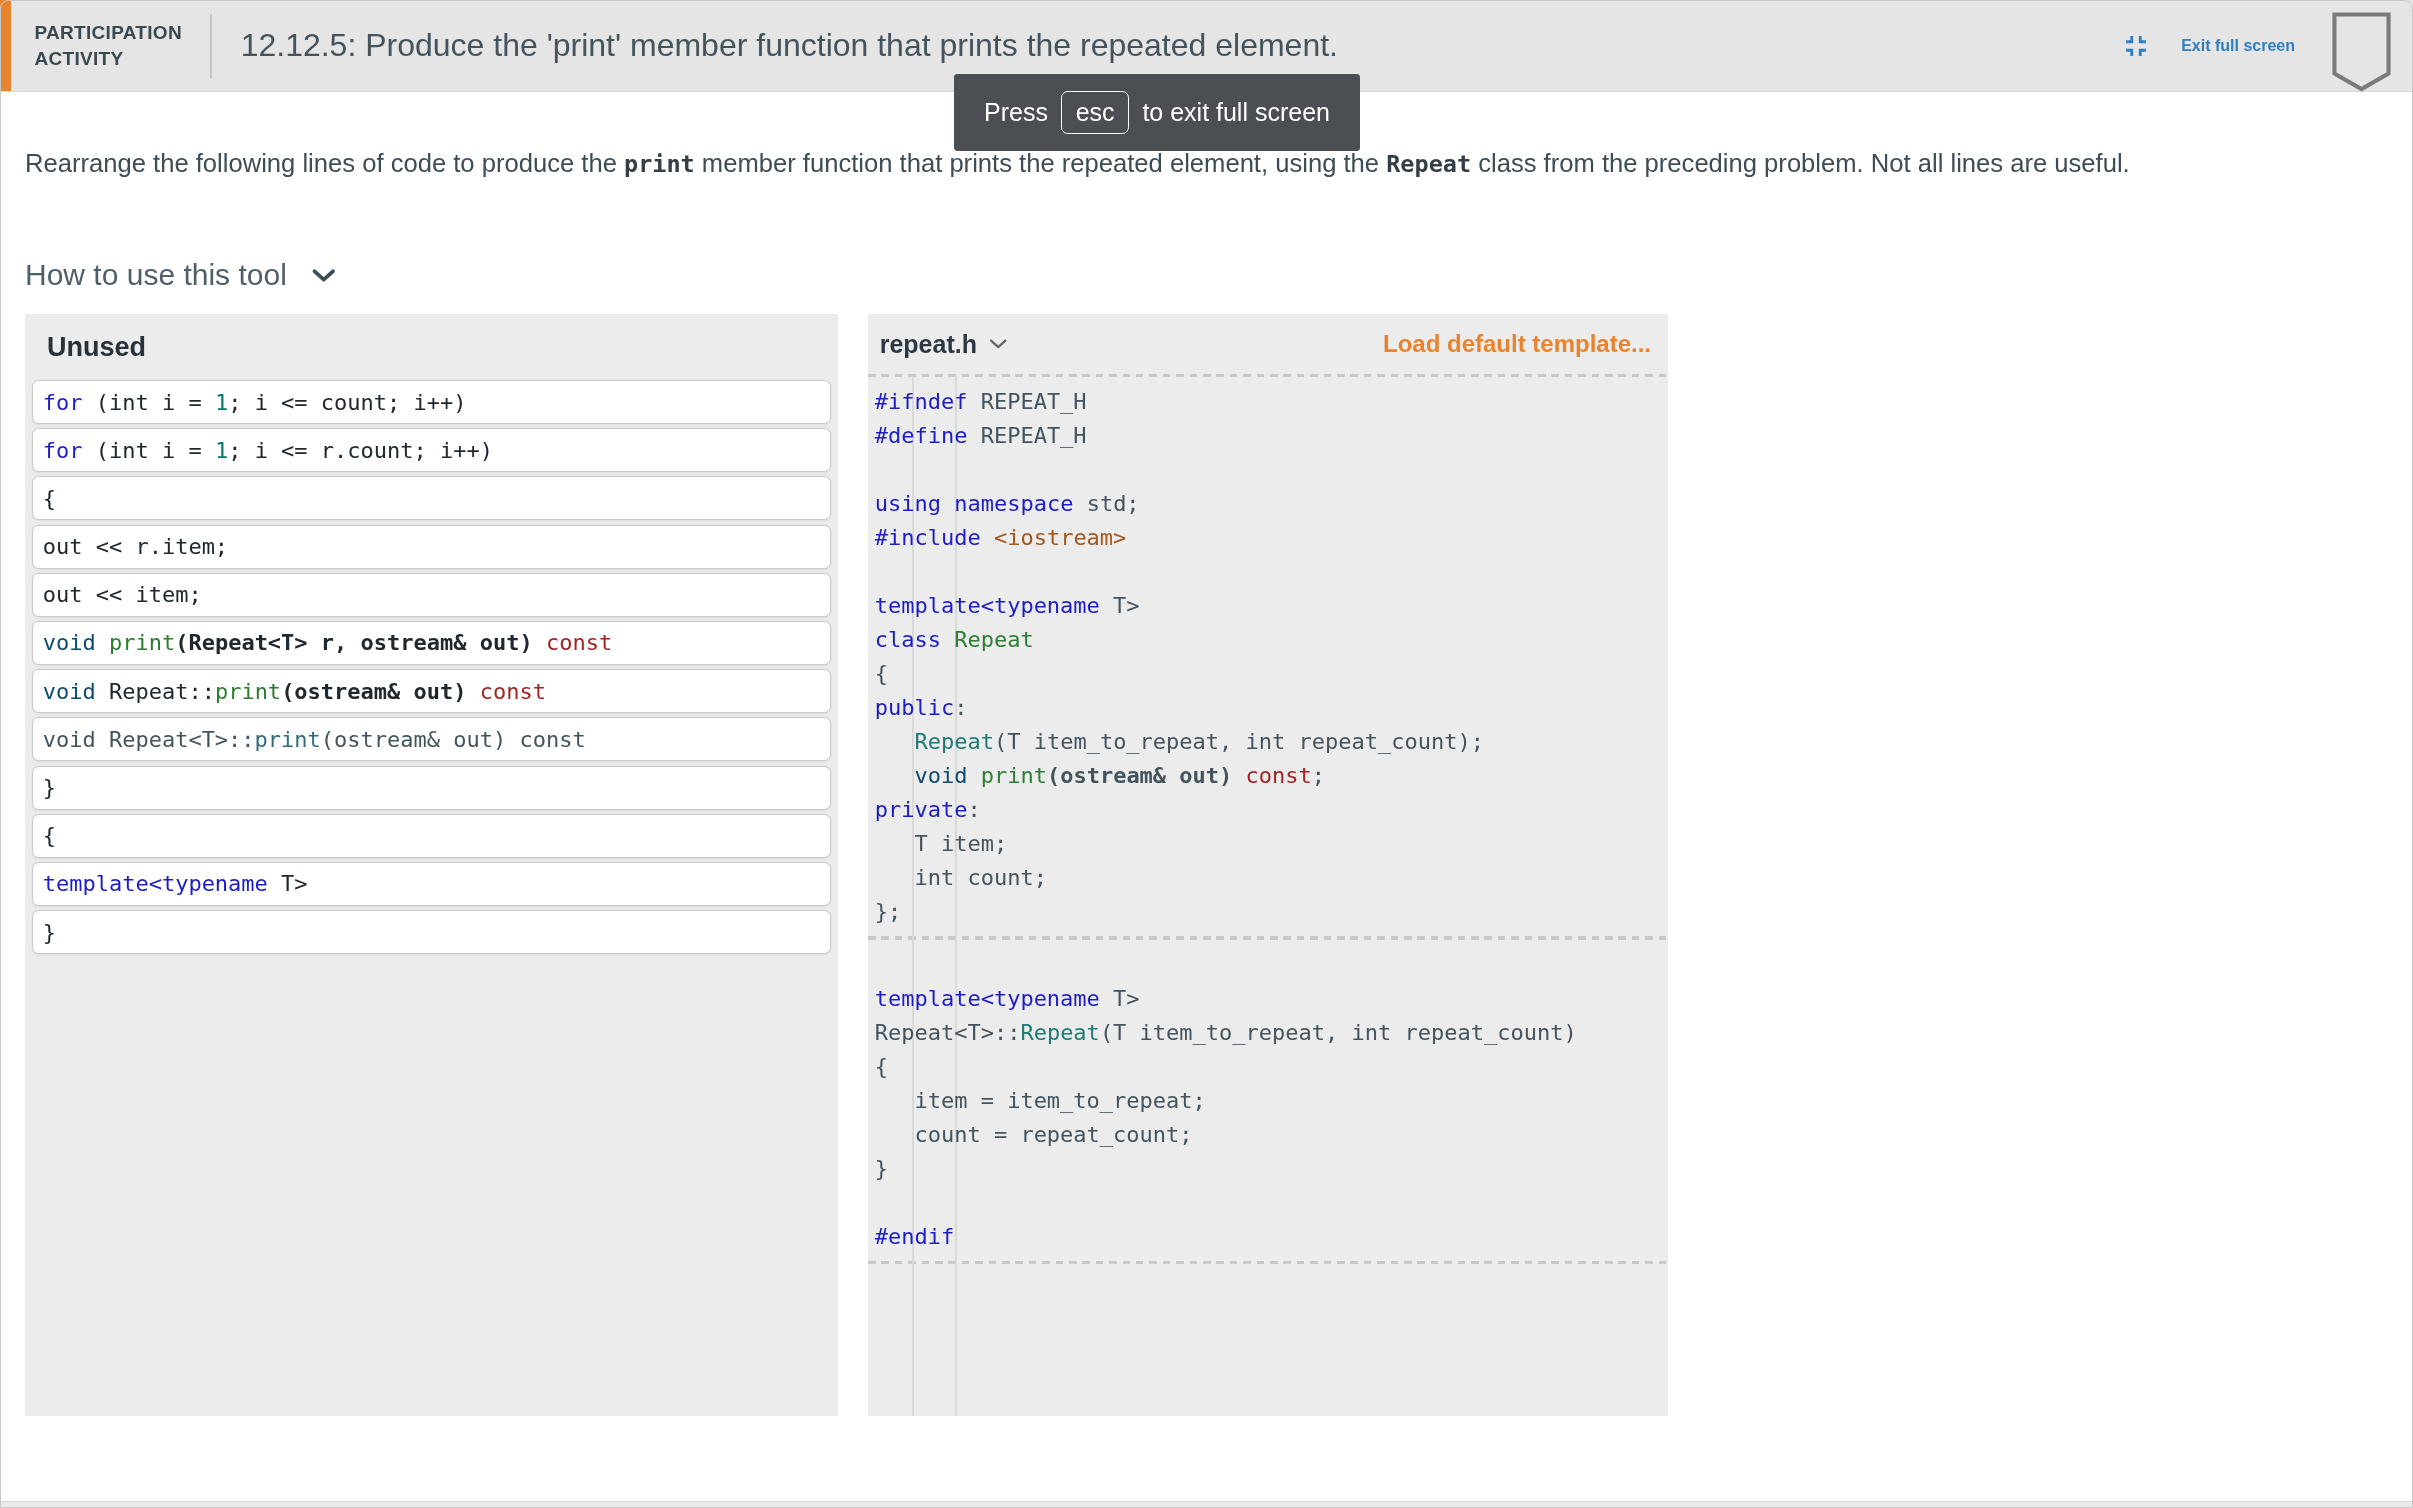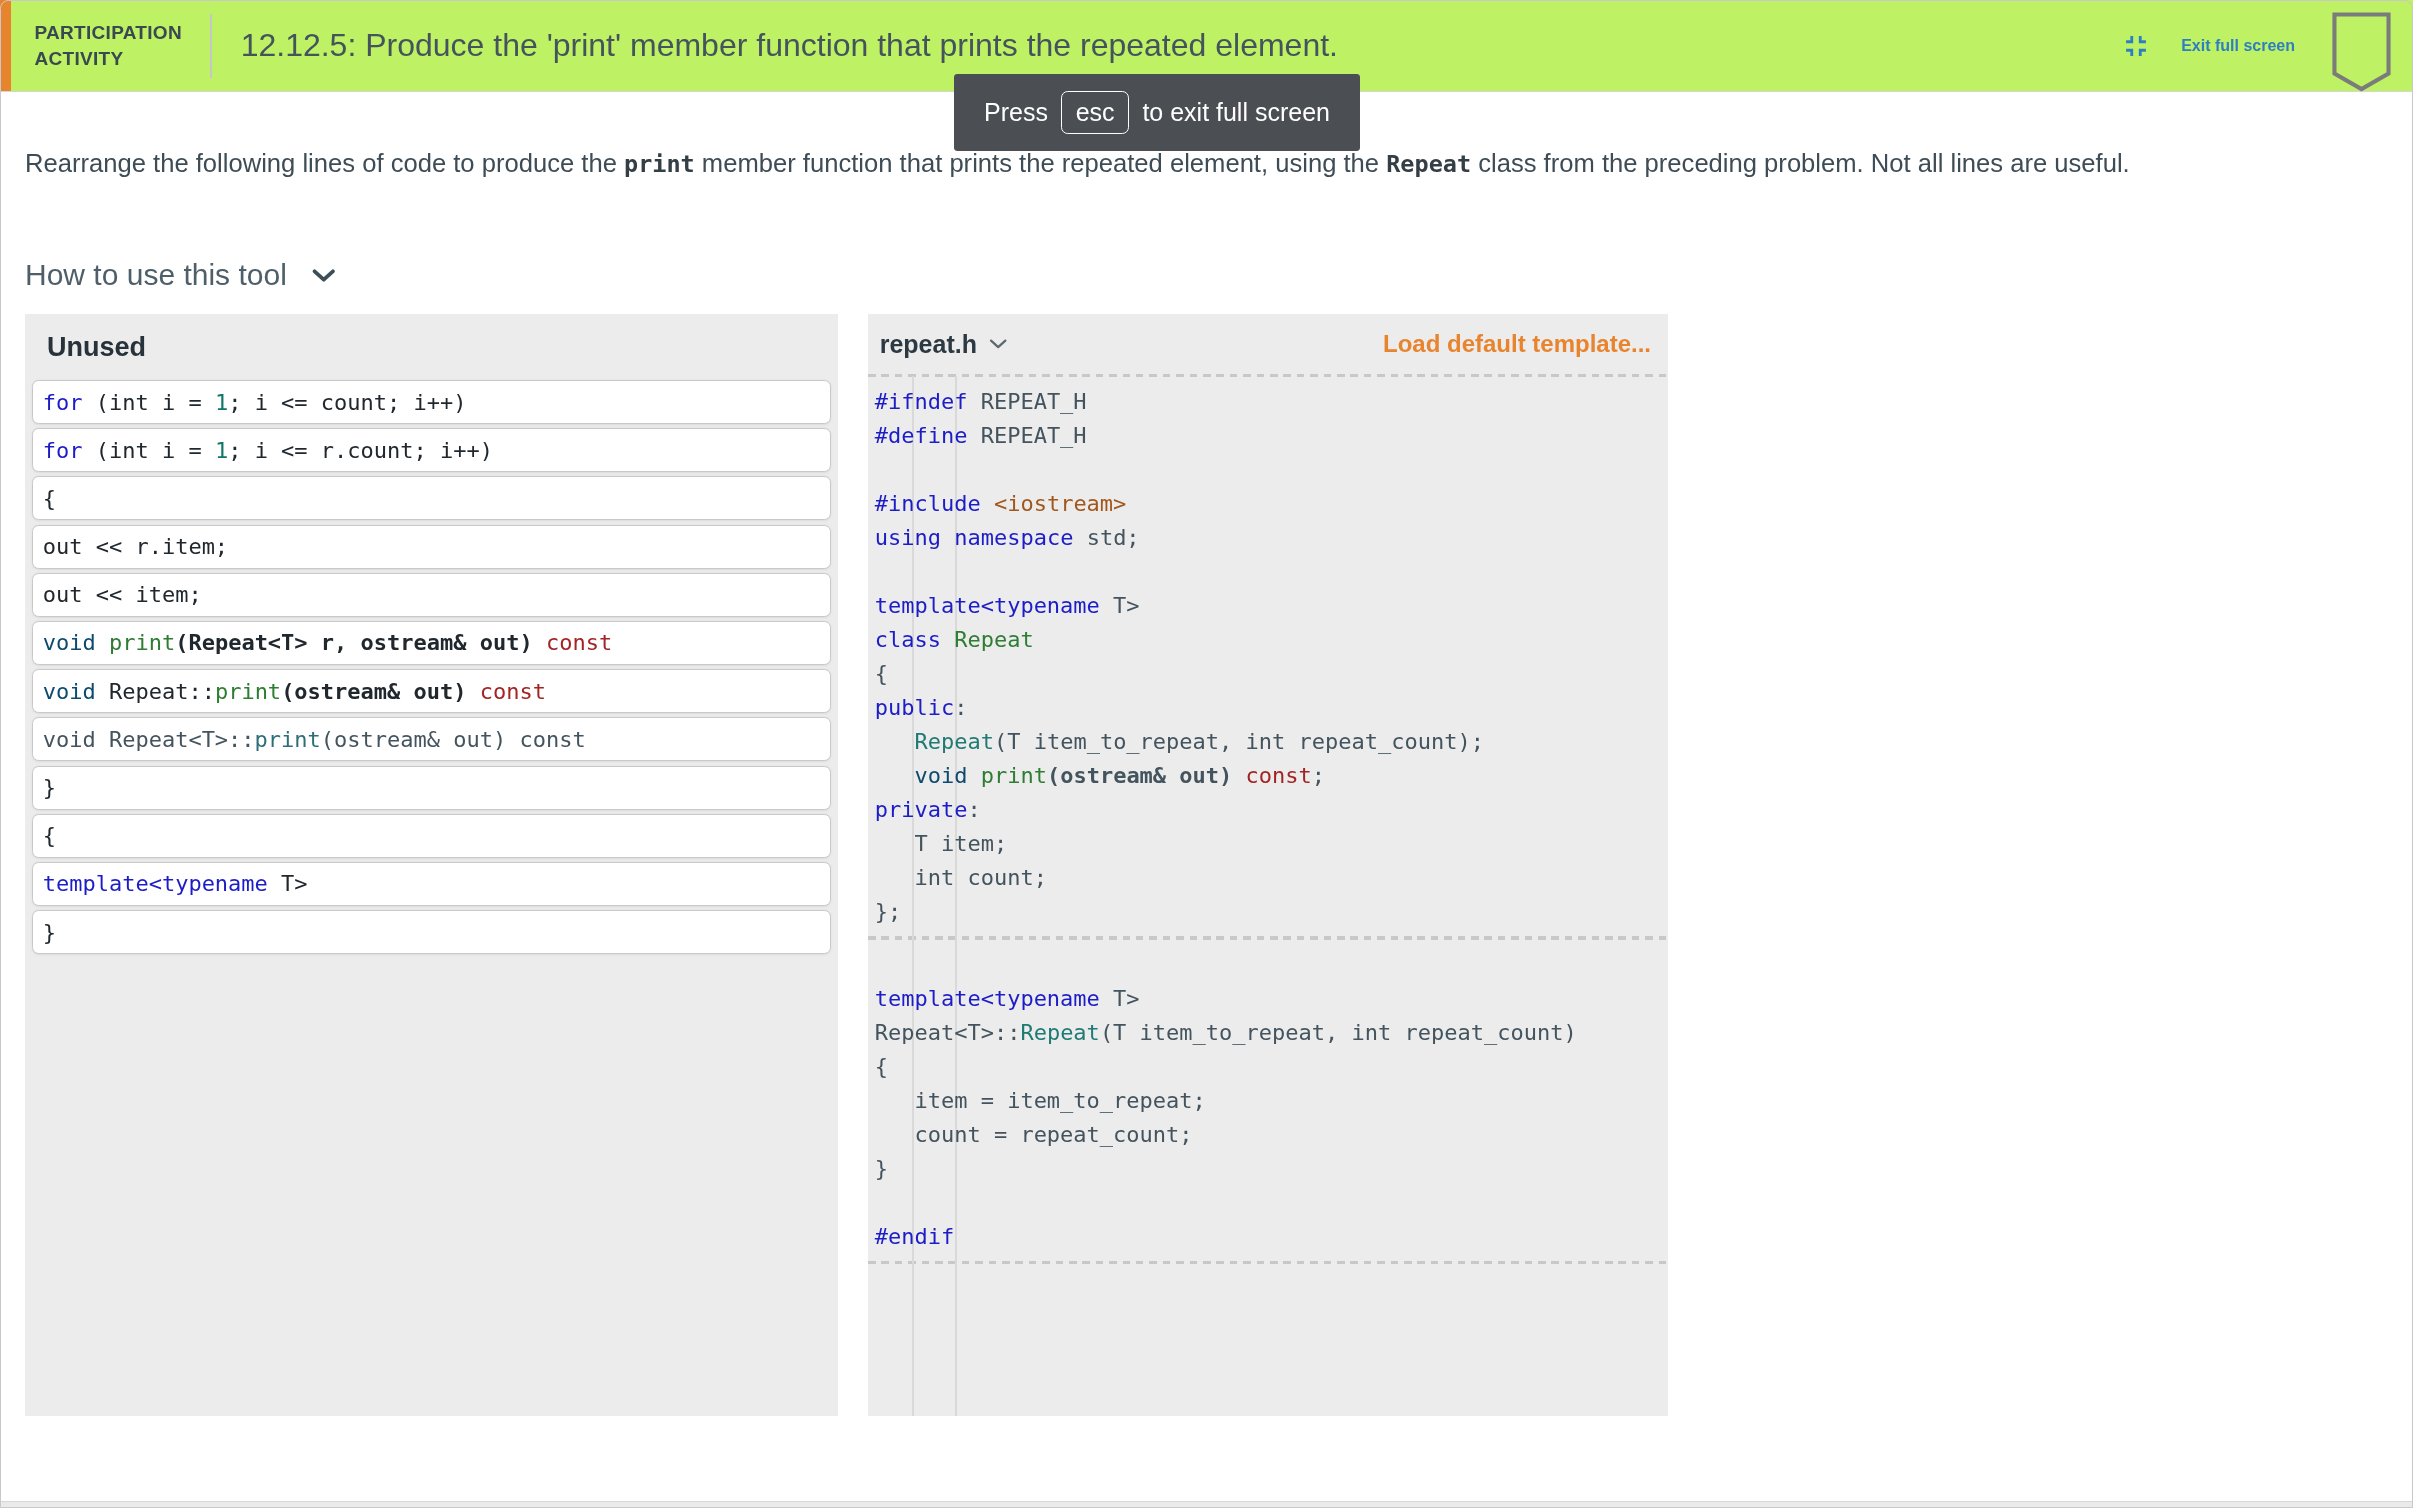--- a/index.html
+++ b/index.html
@@ -12,21 +12,21 @@
   html,body{margin:0;padding:0;}
   body{
     width:2413px;height:1508px;background:#ffffff;
     font-family:"Liberation Sans",sans-serif;overflow:hidden;
   }
   .page{position:relative;width:2413px;height:1508px;background:#fff;overflow:hidden;}
 
   
   .topbar{
     position:absolute;top:0;left:0;right:0;height:92px;
-    background:#bef264;border-bottom:0.8px solid #d6d6d6;
+    background:#e5e5e5;border-bottom:0.8px solid #d6d6d6;
     display:flex;align-items:center;
   }
   .accent-bar{width:11px;align-self:stretch;background:var(--accent);}
   .badge{margin-left:23.5px;font-size:19px;font-weight:bold;color:#3a4850;
          line-height:26px;letter-spacing:0.3px;display:flex;flex-direction:column;}
   .vdiv{width:1.7px;height:64px;background:#c6c6c6;margin:0 28.5px;}
   .title{font-size:32px;font-weight:400;color:#45535c;margin:0;white-space:nowrap;}
   .exit-fs{display:flex;align-items:center;gap:28px;background:none;border:none;
            color:var(--link);font-size:16px;font-weight:bold;cursor:pointer;
            margin-left:auto;padding:0;font-family:"Liberation Sans",sans-serif;}
@@ -175,22 +175,22 @@
       <a class="load-link">Load default template...</a>
     </div>
     <div class="indent-guide g1"></div>
     <div class="indent-guide g2"></div>
     <div id="editor-sections">
         <div class="section-separator"></div>
         <div class="code-section">
           <div class="code-row"><span class="tk-kw">#ifndef</span><span class="tk-slate"> REPEAT_H</span></div>
           <div class="code-row"><span class="tk-kw">#define</span><span class="tk-slate"> REPEAT_H</span></div>
           <div class="code-row"><span>&nbsp;</span></div>
+          <div class="code-row"><span class="tk-kw">using</span><span class="tk-slate"> </span><span class="tk-kw">namespace</span><span class="tk-slate"> std;</span></div>
           <div class="code-row"><span class="tk-kw">#include</span><span class="tk-slate"> </span><span class="tk-str">&lt;iostream&gt;</span></div>
-          <div class="code-row"><span class="tk-kw">using</span><span class="tk-slate"> </span><span class="tk-kw">namespace</span><span class="tk-slate"> std;</span></div>
           <div class="code-row"><span>&nbsp;</span></div>
           <div class="code-row"><span class="tk-kw">template&lt;typename</span><span class="tk-slate"> T&gt;</span></div>
           <div class="code-row"><span class="tk-kw">class</span><span class="tk-slate"> </span><span class="tk-green">Repeat</span></div>
           <div class="code-row"><span class="tk-slate">{</span></div>
           <div class="code-row"><span class="tk-kw">public</span><span class="tk-slate">:</span></div>
           <div class="code-row"><span class="tk-slate">   </span><span class="tk-teal">Repeat</span><span class="tk-slate">(T item_to_repeat, int repeat_count);</span></div>
           <div class="code-row"><span class="tk-slate">   </span><span class="tk-red">void</span><span class="tk-slate"> </span><span class="tk-green">print</span><span class="tk-slateb">(ostream&amp; out)</span><span class="tk-slate"> </span><span class="tk-red2">const</span><span class="tk-slate">;</span></div>
           <div class="code-row"><span class="tk-kw">private</span><span class="tk-slate">:</span></div>
           <div class="code-row"><span class="tk-slate">   T item;</span></div>
           <div class="code-row"><span class="tk-slate">   int count;</span></div>

